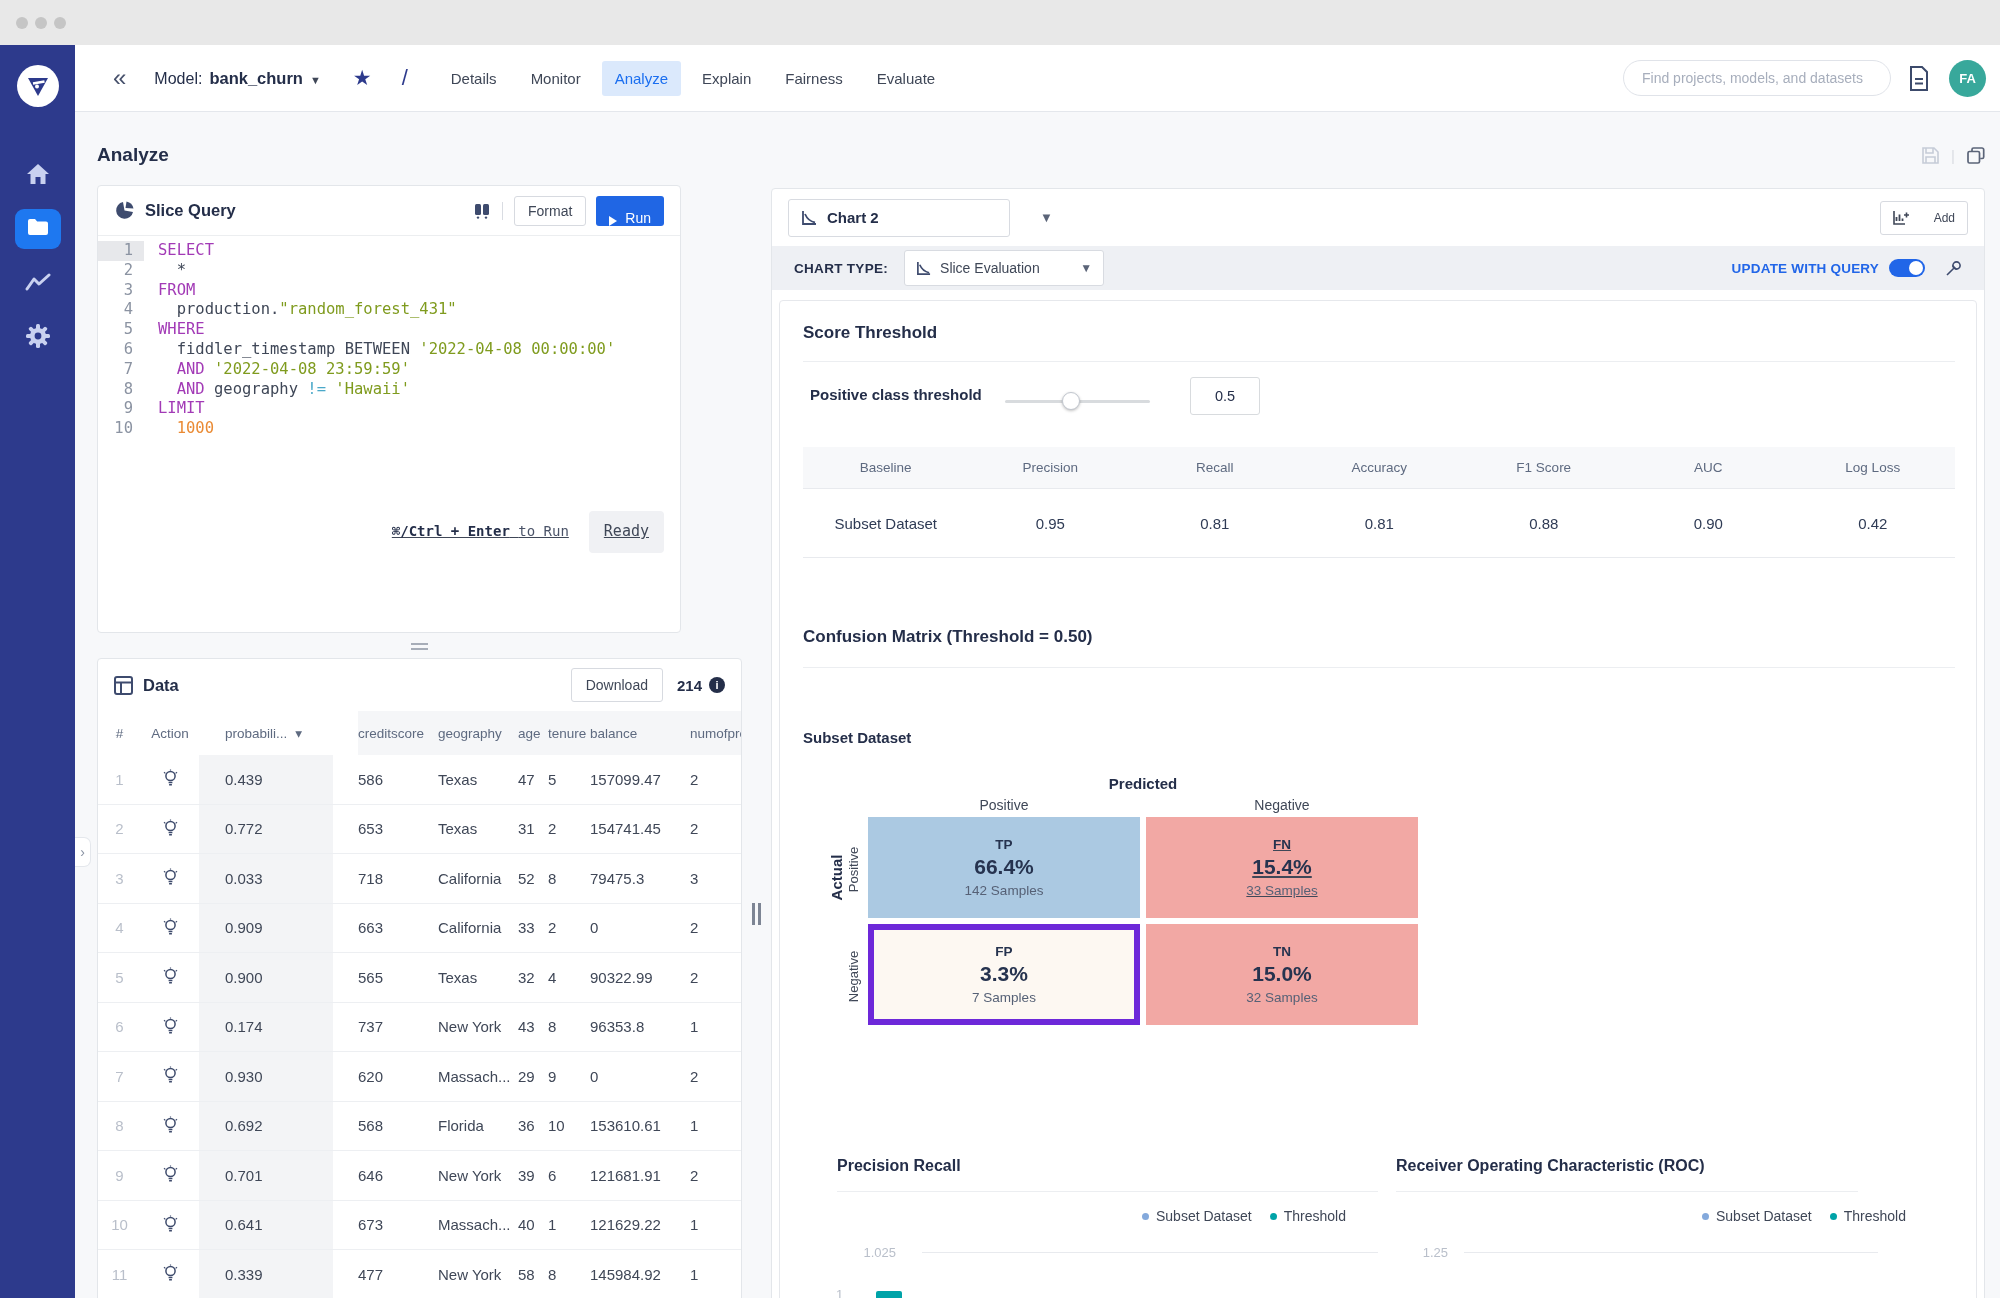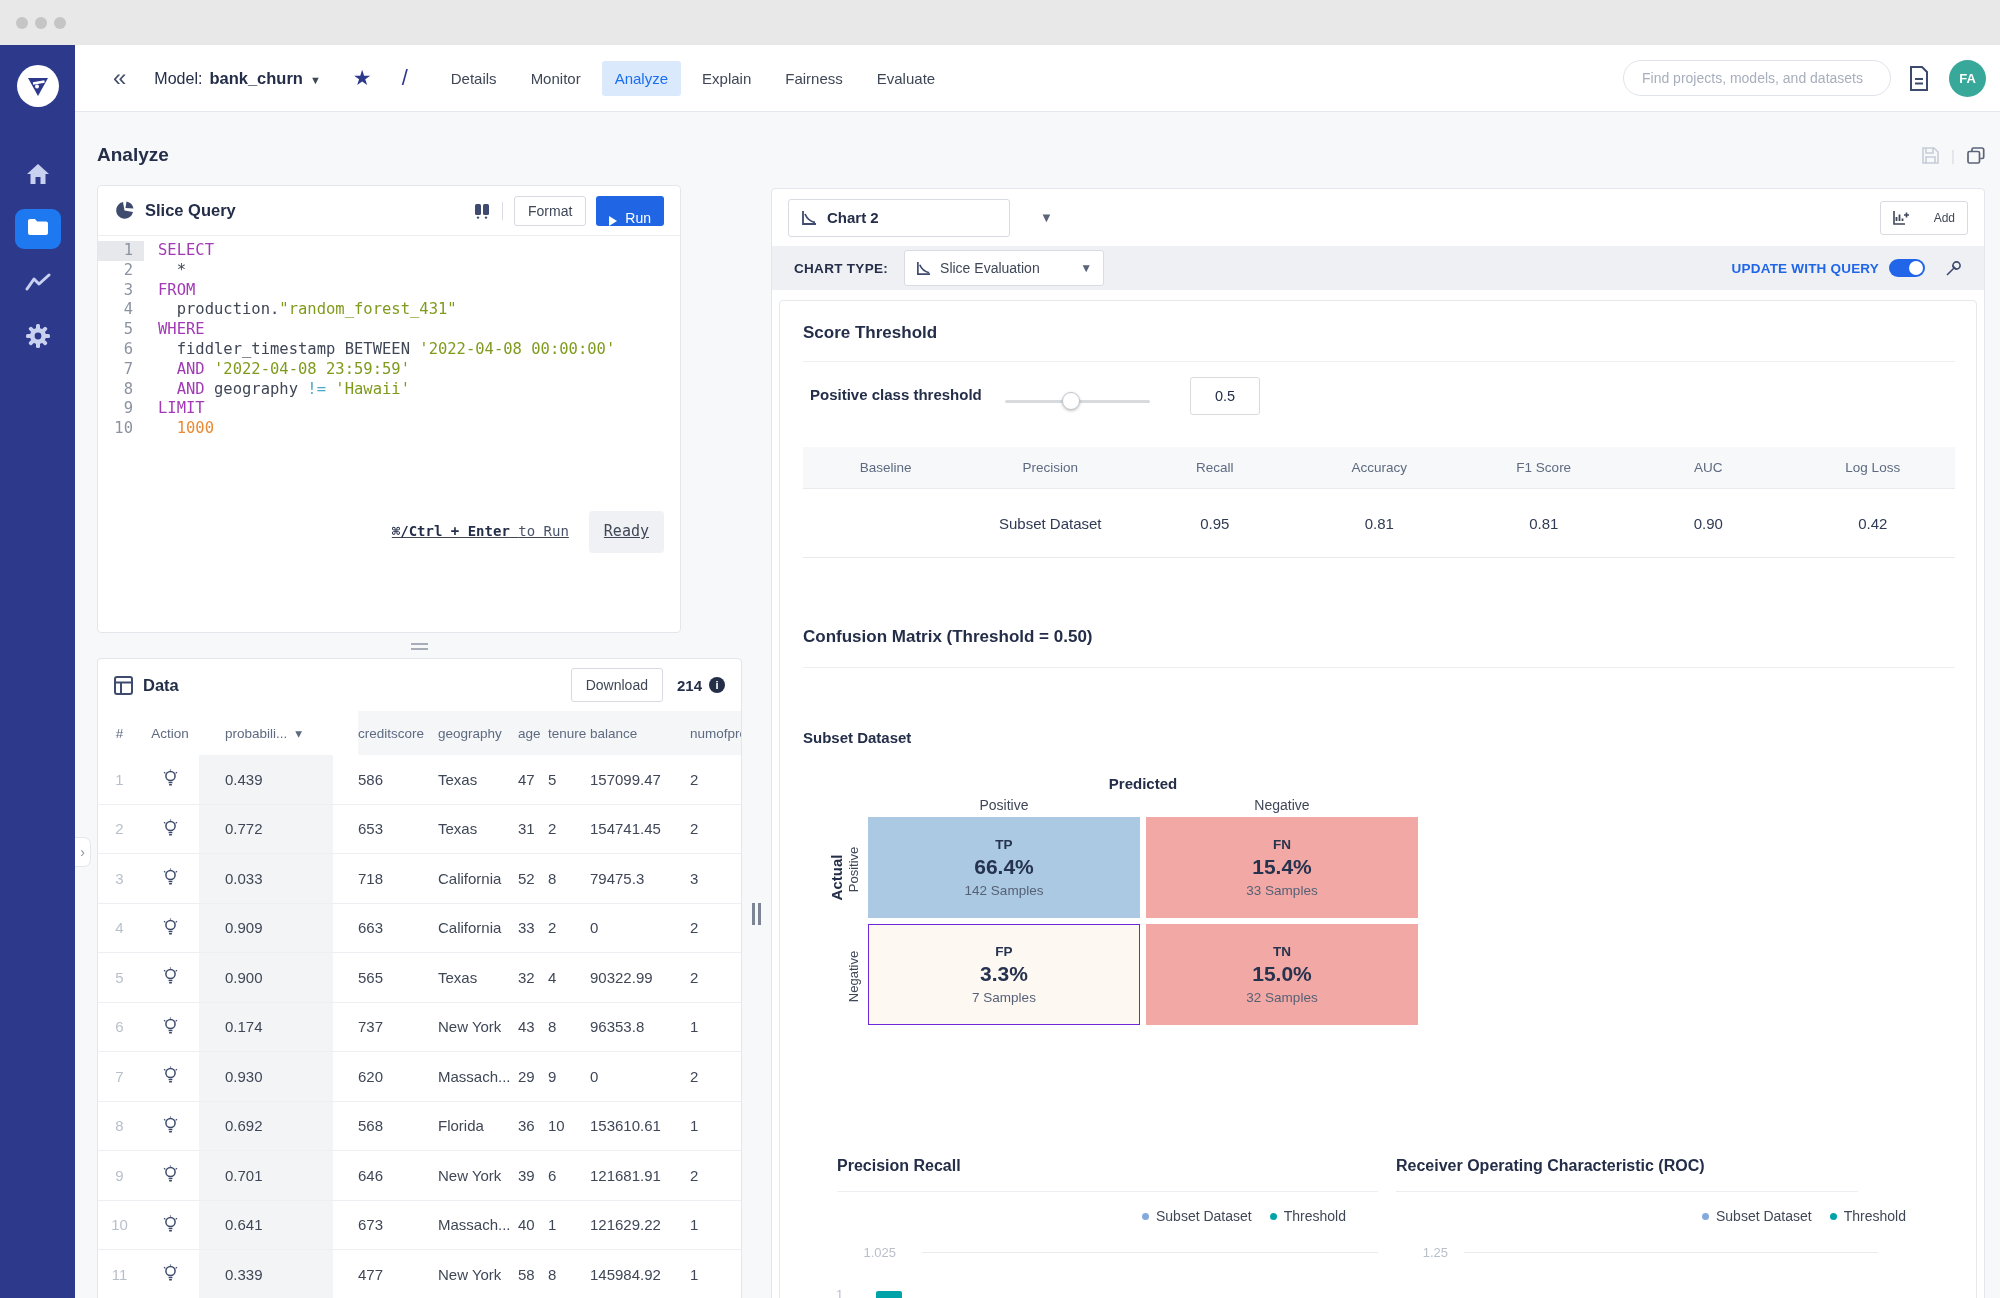--- a/index.html
+++ b/index.html
@@ -125,22 +125,22 @@
   .mbody .mcell { font-size:15px; color:#2f3b55; }
 
   
   .cm-predicted { position:absolute; left:88px; top:474px; width:550px; text-align:center; font-size:15px; font-weight:bold; color:#242e49; }
   .cm-collab { position:absolute; top:496px; width:272px; text-align:center; font-size:14px; color:#3f4757; }
   .cm-cell { position:absolute; width:272px; height:101px; display:flex; flex-direction:column; align-items:center; justify-content:center; }
   .cm-cell .lab { font-size:13.5px; font-weight:bold; color:#26334f; }
   .cm-cell .pct { font-size:21px; font-weight:bold; color:#26334f; margin:3px 0 4px; }
   .cm-cell .smp { font-size:13.5px; color:#566176; }
   .cm-tp { background:#abc9e2; }
-  .cm-fn { background:#f2a8a4; }
-  .cm-fp { background:#fdf8f2; border:1px solid #6d28d9; }
+  .cm-fn { background:#f2a8a4;text-decoration:underline; }
+  .cm-fp { background:#fdf8f2; border:6px solid #6d28d9; }
   .cm-tn { background:#f2a8a4; }
   .cm-actual { position:absolute; left:34px; top:568px; font-size:15px; font-weight:bold; color:#242e49; transform:rotate(-90deg); }
   .cm-rowlab { position:absolute; left:50px; font-size:13px; color:#3f4757; transform:rotate(-90deg); transform-origin:center; width:90px; text-align:center; }
 
   
   .mini-title { position:absolute; top:856px; font-size:16px; font-weight:bold; color:#242e49; }
   .mini-div { top:890px; }
   .legend { position:absolute; top:907px; display:flex; gap:18px; }
   .leg-item { display:flex; align-items:center; gap:7px; font-size:14px; color:#3f4757; cursor:pointer; }
   .leg-dot { width:7px; height:7px; border-radius:50%; }
@@ -634,20 +634,21 @@
           <span class="mcell">Accuracy</span>
           <span class="mcell">F1 Score</span>
           <span class="mcell">AUC</span>
           <span class="mcell">Log Loss</span>
         </div>
       <div class="mrow mbody" id="metrics-row">
           <span class="mcell">Subset Dataset</span>
           <span class="mcell">0.95</span>
           <span class="mcell">0.81</span>
           <span class="mcell">0.81</span>
+          <span class="mcell">0.88</span>
           <span class="mcell">0.90</span>
           <span class="mcell">0.42</span>
         </div>
     </div>
 
     <span class="sec-title" style="left:23px;top:326px">Confusion Matrix (Threshold = 0.50)</span>
     <div class="divider" style="left:23px;width:1152px;top:366px"></div>
     <span style="position:absolute;left:23px;top:428px;font-size:15px;font-weight:bold;color:#242e49">Subset Dataset</span>
 
     <div class="cm-predicted">Predicted</div>

